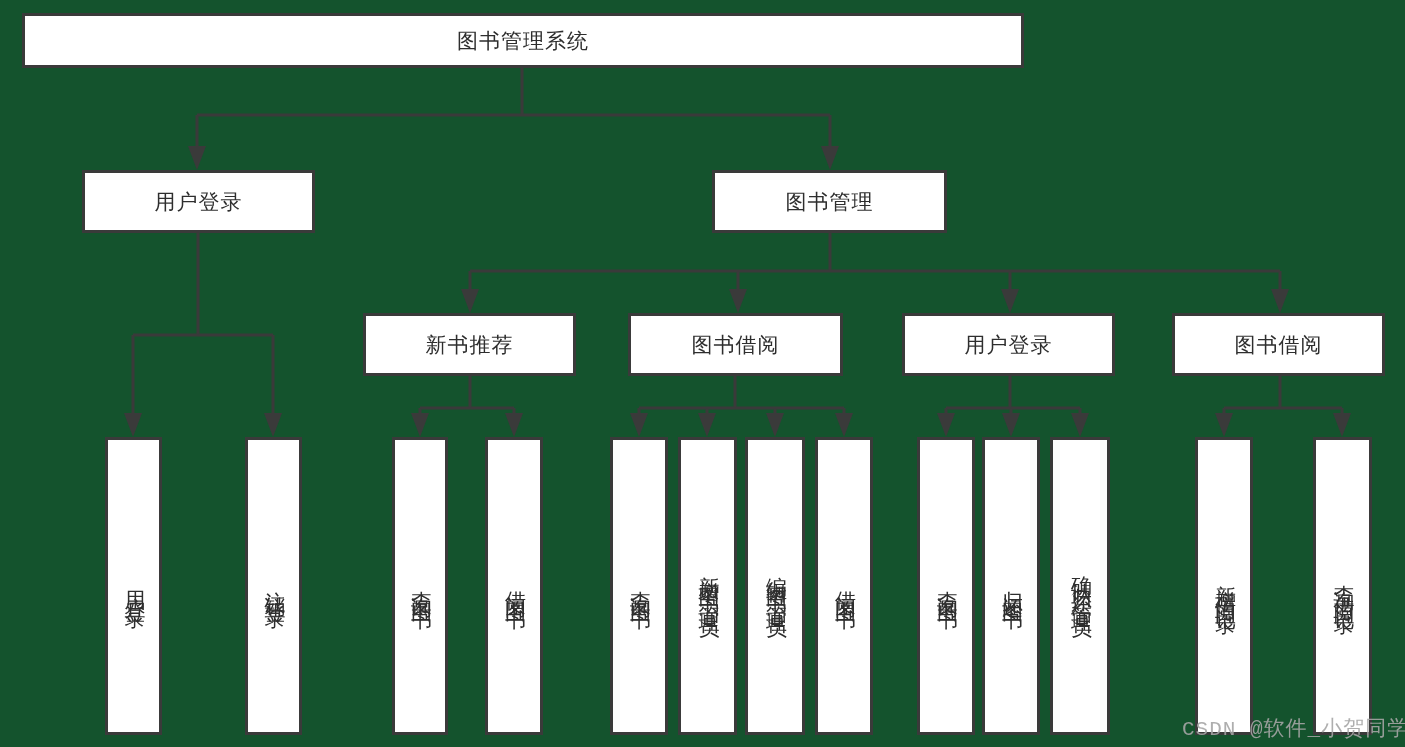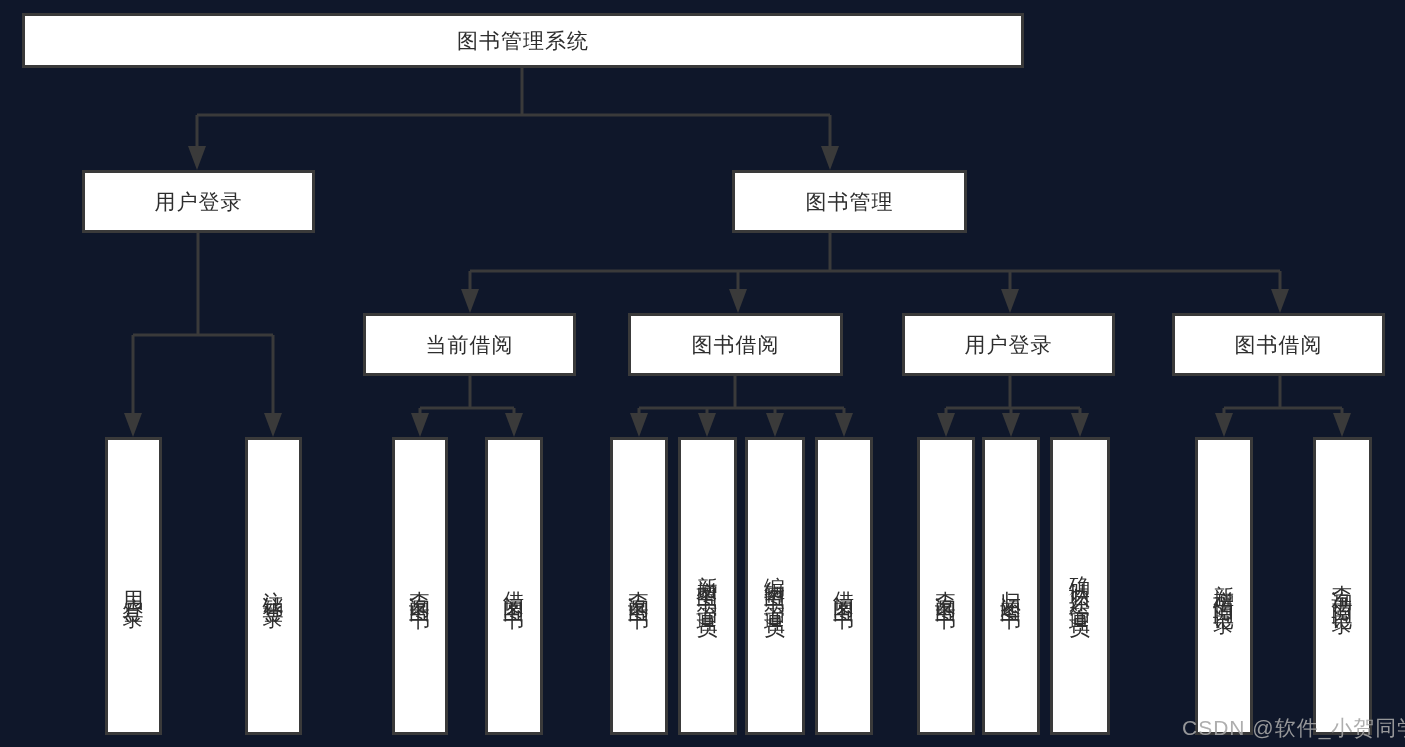--- a/index.html
+++ b/index.html
@@ -4,22 +4,22 @@
 <style>
   html, body {
     margin: 0;
     padding: 0;
     background: #ffffff;
   }
   .stage {
     position: relative;
     width: 1405px;
     height: 747px;
-    background: #0f172a;
-    font-family: Liberation Sans, sans-serif;
+    background: #14532d;
+    font-family: Liberation Mono, monospace;
     color: #2e2e2e;
     overflow: hidden;
   }
   .wires {
     position: absolute;
     left: 0;
     top: 0;
     z-index: 1;
   }
   .box {
@@ -95,23 +95,23 @@
       <polygon points="1002,413 1020,413 1011,437"></polygon>
       <polygon points="1071,413 1089,413 1080,437"></polygon>
       <polygon points="1215,413 1233,413 1224,437"></polygon>
       <polygon points="1333,413 1351,413 1342,437"></polygon>
     </g>
   </svg>
 
   <div class="box h" style="left:22px; top:13px; width:1002px; height:55px;">图书管理系统</div>
 
   <div class="box h" style="left:82px; top:170px; width:233px; height:63px;">用户登录</div>
-  <div class="box h" style="left:712px; top:170px; width:235px; height:63px;margin-left:20px;">图书管理</div>
+  <div class="box h" style="left:712px; top:170px; width:235px; height:63px;">图书管理</div>
 
-  <div class="box h" style="left:363px; top:313px; width:213px; height:63px;">当前借阅</div>
+  <div class="box h" style="left:363px; top:313px; width:213px; height:63px;">新书推荐</div>
   <div class="box h" style="left:628px; top:313px; width:215px; height:63px;">图书借阅</div>
   <div class="box h" style="left:902px; top:313px; width:213px; height:63px;">用户登录</div>
   <div class="box h" style="left:1172px; top:313px; width:213px; height:63px;">图书借阅</div>
 
   <div class="box v" style="left:105px; top:437px; width:57px; height:298px;">用户登录</div>
   <div class="box v" style="left:245px; top:437px; width:57px; height:298px;">注销登录</div>
 
   <div class="box v" style="left:392px; top:437px; width:56px; height:298px;">查询图书</div>
   <div class="box v" style="left:485px; top:437px; width:58px; height:298px;">借阅图书</div>
 

